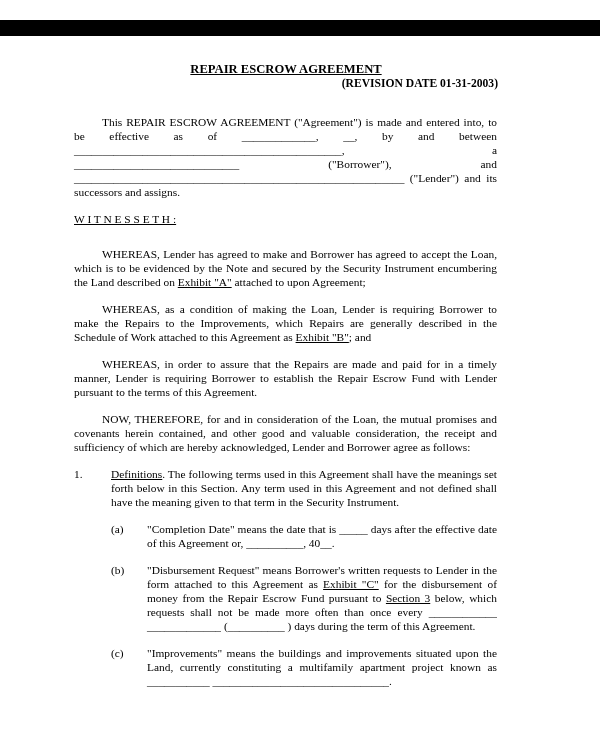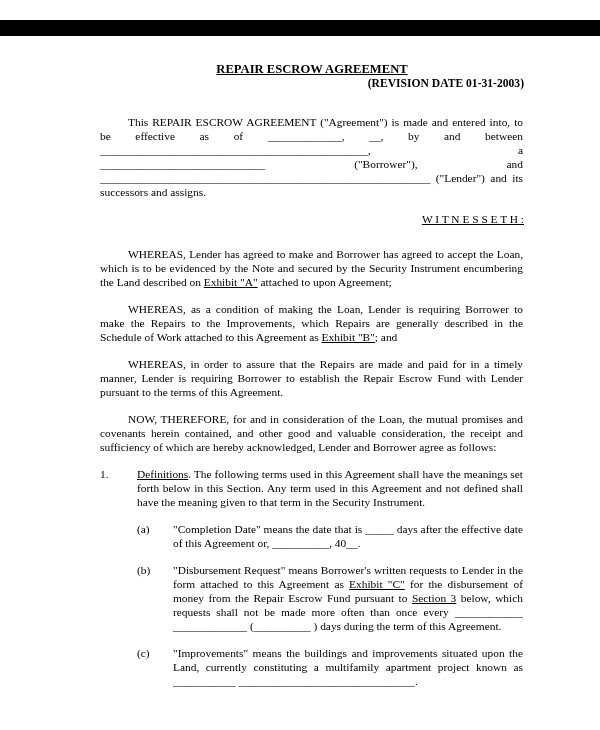--- a/index.html
+++ b/index.html
@@ -17,21 +17,21 @@
     position: absolute;
     top: 20px;
     left: 0;
     width: 600px;
     height: 16px;
     background: #000000;
   }
   .content {
     position: absolute;
     top: 62px;
-    left: 100px;
+    left: 74px;
     width: 424px;
     font-size: 11.4px;
     line-height: 14px;
   }
   .title {
     text-align: center;
     font-weight: bold;
     font-size: 12.6px;
     text-decoration: underline;
     line-height: 15px;
@@ -42,21 +42,21 @@
     font-size: 11.6px;
     line-height: 14px;
     margin-bottom: 24px;
   }
   p.para, p.sec-body, p.sub-body {
     margin: 0 1px 13px 0;
     text-align: justify;
   }
   .indent { text-indent: 28px; }
   .witnesseth {
-    text-align: right;
+    text-align: left;
     text-decoration: underline;
     margin: 7px 0 21px 0;
   }
   .nowtf { margin-top: 14px; }
   .sec { display: flex; margin-top: 6px; }
   .sec-num { flex: none; width: 37px; }
   .sec-body { flex: 1; margin-bottom: 13px; }
   .sub { display: flex; margin-left: 37px; }
   .sub-label { flex: none; width: 36px; }
   .sub-body { flex: 1; margin-bottom: 11px; }

